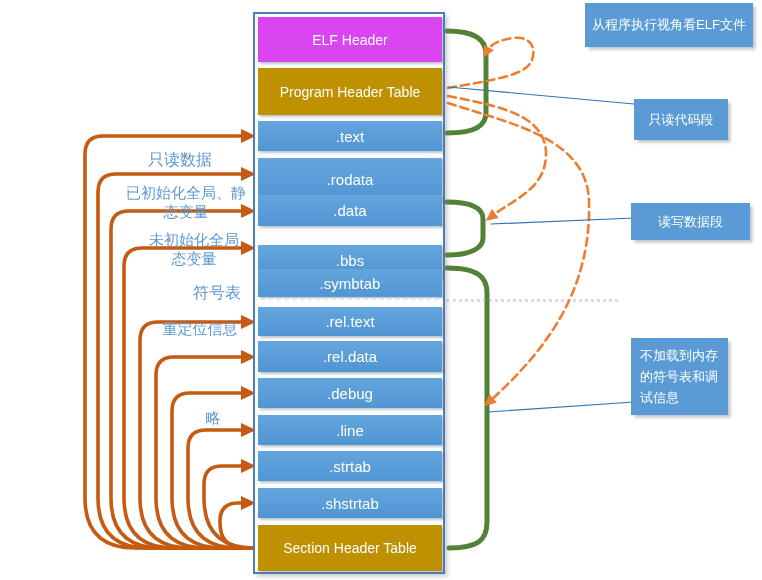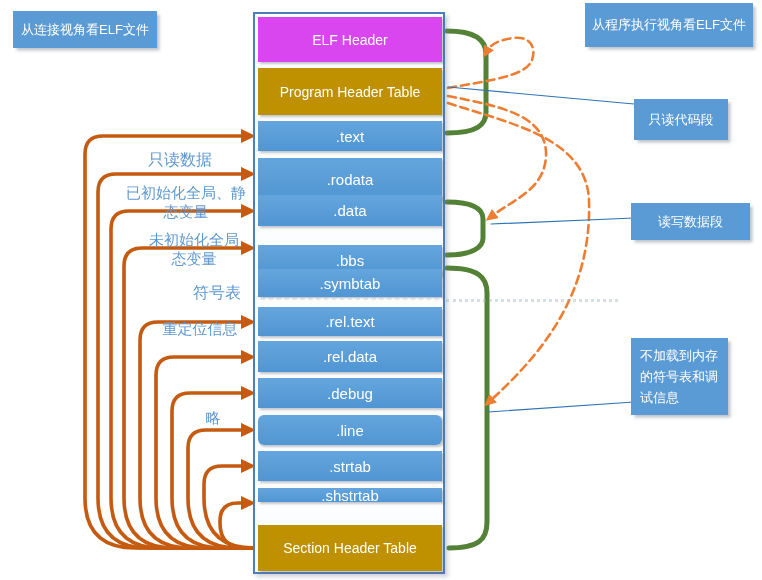--- a/index.html
+++ b/index.html
@@ -63,38 +63,37 @@
         <path d="M448,96 C498,106 544,114 546,152 C547,188 516,198 492,216" fill="none" stroke="#ED7D31" stroke-width="2.6" stroke-linecap="round" stroke-linejoin="round" stroke-dasharray="8 5" marker-end="url(#mDash)"></path>
         <path d="M448,103 C512,124 586,138 589,200 C592,292 544,352 490,401" fill="none" stroke="#ED7D31" stroke-width="2.6" stroke-linecap="round" stroke-linejoin="round" stroke-dasharray="8 5" marker-end="url(#mDash)"></path>
       </g>
     <g id="gConn">
         <path d="M448,87 L634,104" fill="none" stroke="#2E74B5" stroke-width="1.2" stroke-linecap="round" stroke-linejoin="round"></path>
         <path d="M491,224 L634,218" fill="none" stroke="#2E74B5" stroke-width="1.2" stroke-linecap="round" stroke-linejoin="round"></path>
         <path d="M488,412 L634,402" fill="none" stroke="#2E74B5" stroke-width="1.2" stroke-linecap="round" stroke-linejoin="round"></path>
       </g>
   </svg>
 
-  <div class="bluebox" style="left:13px;top:11px;width:144px;height:37px;">从连接视角看ELF文件</div>
   <div class="bluebox" style="left:585px;top:3px;width:168px;height:44px;">从程序执行视角看ELF文件</div>
 
   <div class="colframe"></div>
   <div id="rows">
       <div class="row light" style="top: 17px; height: 45px;">ELF Header</div>
       <div class="row gold" style="top: 68px; height: 47px;">Program Header Table</div>
       <div class="row section" style="top: 121px; height: 30px;">.text</div>
       <div class="row section" style="top: 158px; height: 42px;">.rodata</div>
       <div class="row section" style="top: 195px; height: 31px;">.data</div>
       <div class="row section" style="top: 245px; height: 31px;">.bbs</div>
       <div class="row section" style="top: 269px; height: 28px;">.symbtab</div>
       <div class="row section" style="top: 307px; height: 29px;">.rel.text</div>
       <div class="row section" style="top: 341px; height: 31px;">.rel.data</div>
       <div class="row section" style="top: 378px; height: 30px;">.debug</div>
-      <div class="row section" style="top: 415px; height: 30px; border-radius: 6px;">.line</div>
+      <div class="row section" style="top: 415px; height: 30px;">.line</div>
       <div class="row section" style="top: 451px; height: 30px;">.strtab</div>
-      <div class="row section" style="top: 488px; height: 14px;">.shstrtab</div>
+      <div class="row section" style="top: 488px; height: 30px;">.shstrtab</div>
       <div class="row gold" style="top: 525px; height: 46px;">Section Header Table</div>
     </div>
 
   <div class="wm-a"></div>
   <div class="wm-b"></div>
 
   <div class="lann" style="left:140px;top:150px;width:80px;font-size:16px;">只读数据</div>
   <div class="lann" style="left:114px;top:183px;width:144px;font-size:15px;">已初始化全局、静
 态变量</div>
   <div class="lann" style="left:138px;top:230px;width:112px;font-size:15px;">未初始化全局

